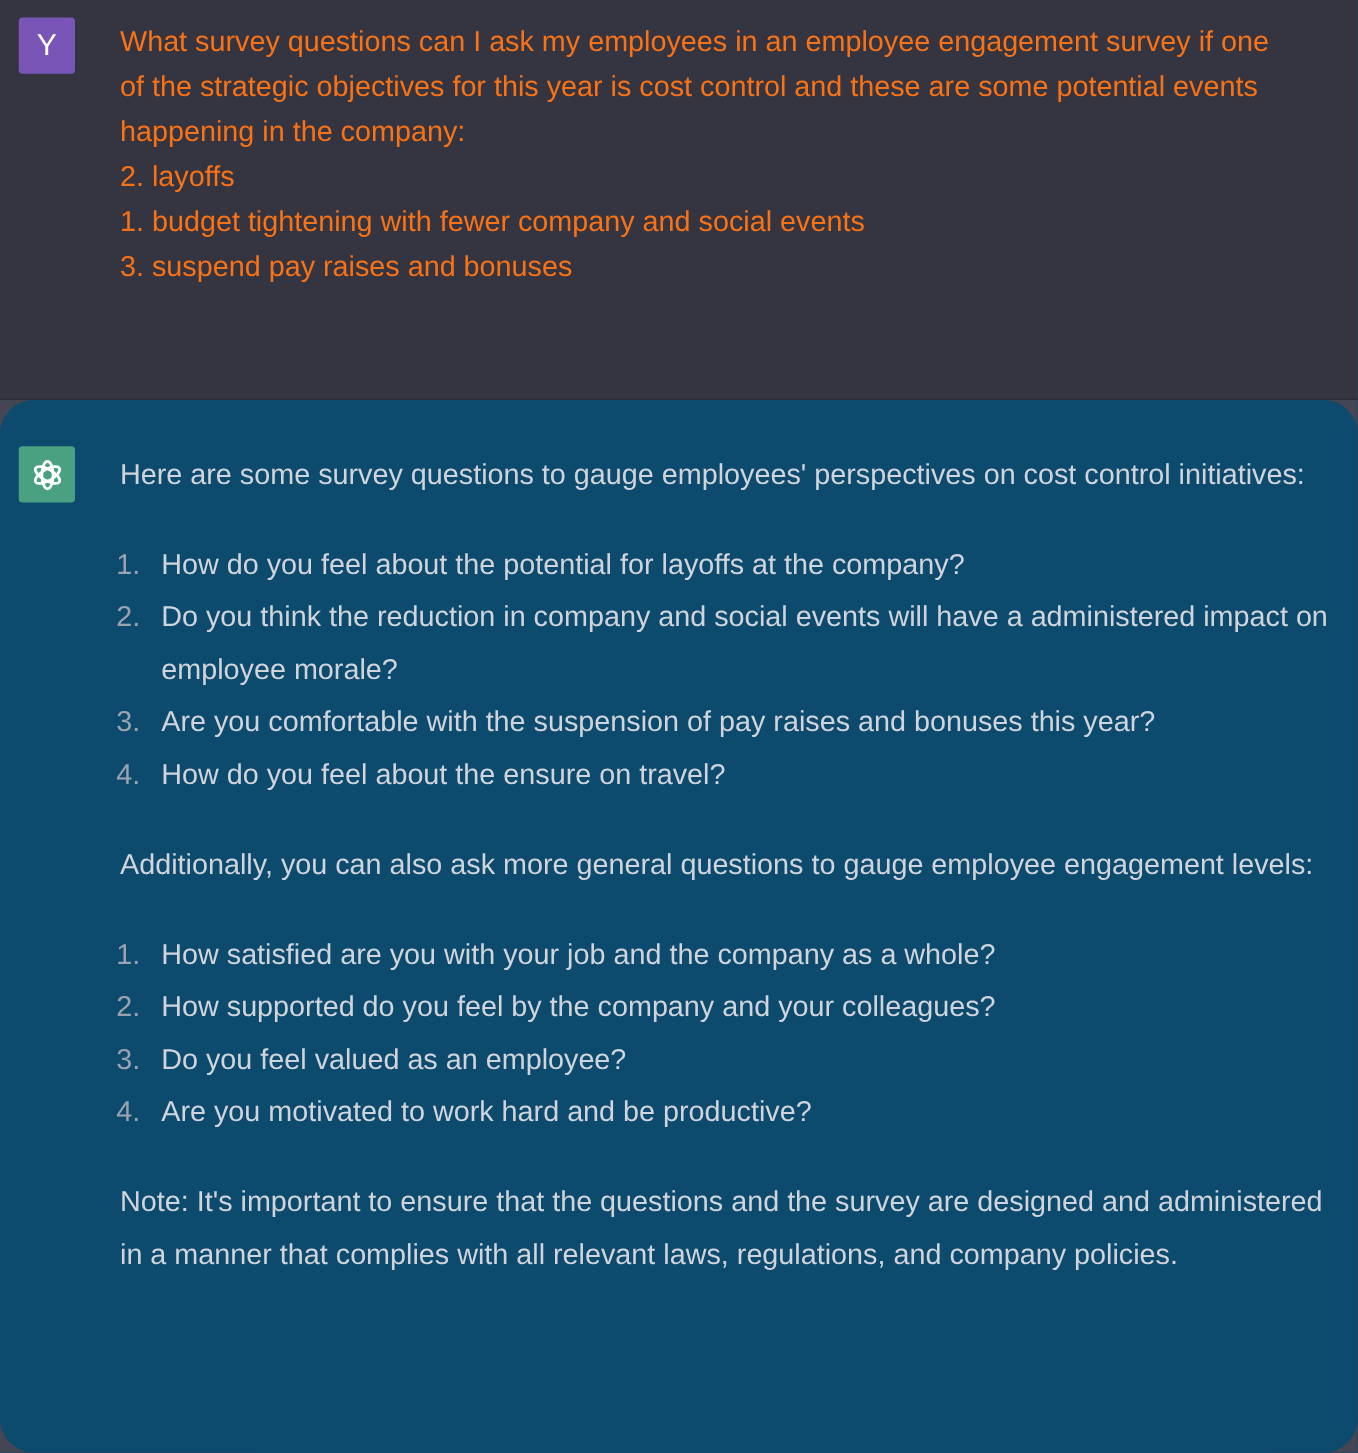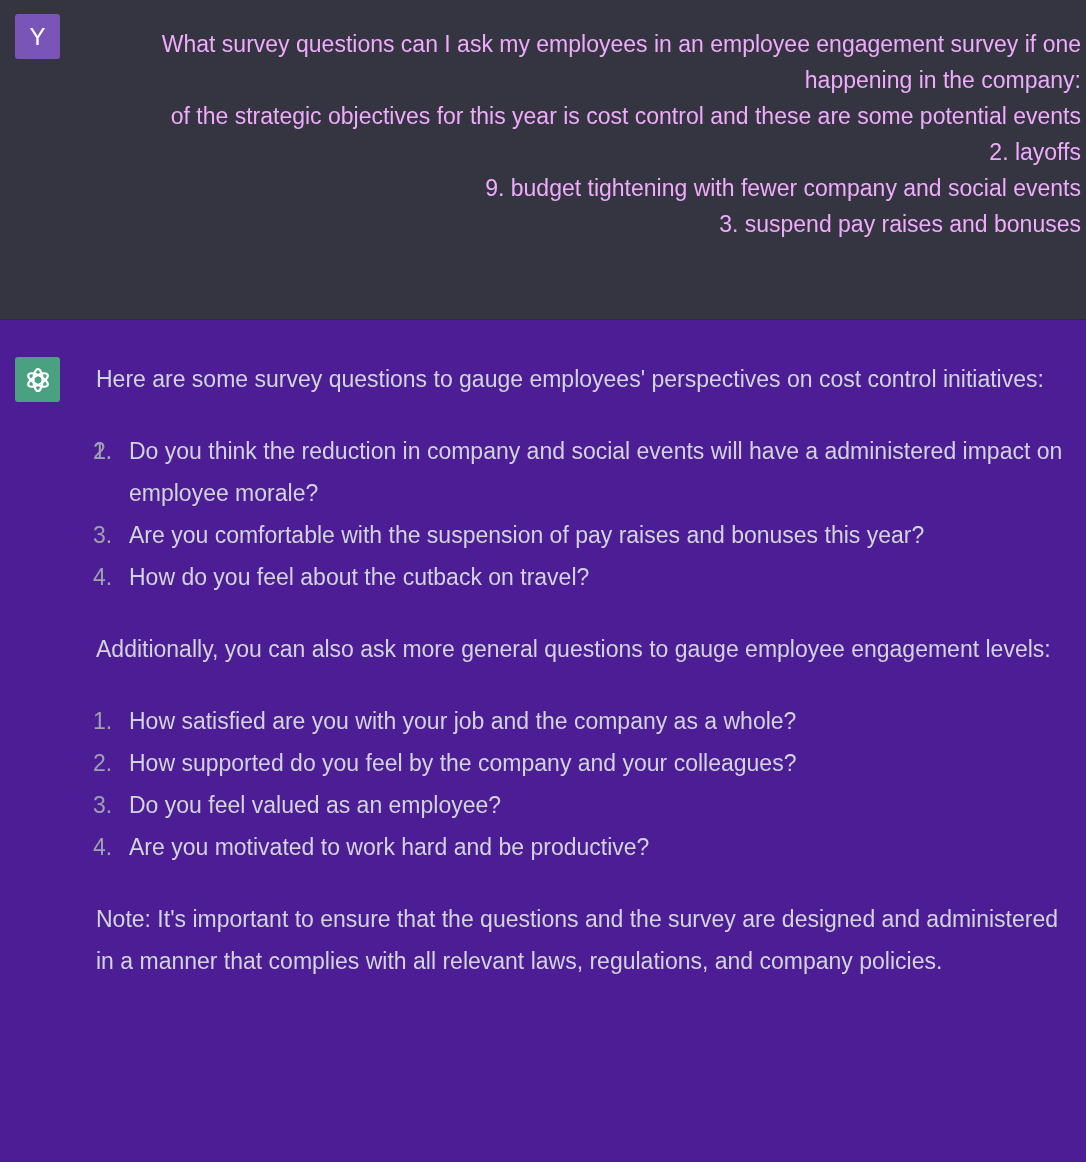--- a/index.html
+++ b/index.html
@@ -3,75 +3,75 @@
 <meta charset="utf-8">
 <style>
   html, body { margin:0; padding:0; }
   body {
     width:1086px; height:1162px; overflow:hidden;
     font-family: "Liberation Sans", "DejaVu Sans", sans-serif;
     background:#444654;
   }
   .msg { position:relative; width:1086px; box-sizing:border-box; }
   .msg.user { background:#343541; height:320px; border-bottom:1px solid #2b2c35; }
-  .msg.assistant { background:#4c1d95; height:842px; }
+  .msg.assistant { background:#0c4a6e; height:842px;border-radius:27px; }
   .avatar {
     position:absolute; left:15px; width:45px; height:45px; border-radius:3px;
     display:flex; align-items:center; justify-content:center;
   }
   .msg.user .avatar { top:14px; background:#7a55b8; color:#fff; font-size:24px; }
   .msg.assistant .avatar { top:357px; top:37px; background:#4aa181; }
   .user-text {
-    position:absolute; left:96px; top:26px; width:985px;
-    color:#f0abfc; font-size:23px; line-height:36px;text-align:right;
+    position:absolute; left:96px; top:15px; width:985px;
+    color:#f97316; font-size:23px; line-height:36px;
   }
   .user-text div { white-space:nowrap; }
   .asst {
     position:absolute; left:96px; top:38px; width:975px;
     color:#d1d5db; font-size:23px; line-height:42px;
   }
   .asst p { margin:0; }
   .asst ol { list-style:none; margin:30px 0 30px 0; padding:0; }
   .asst ol li { position:relative; padding-left:33px; }
   .asst ol li .num { position:absolute; left:-3px; top:0; color:#9ca3af; }
 </style>
 </head>
 <body>
 
 <div class="msg user">
   <div class="avatar">
     <span>Y</span>
   </div>
   <div class="user-text">
     <div>What survey questions can I ask my employees in an employee engagement survey if one</div>
+    <div>of the strategic objectives for this year is cost control and these are some potential events</div>
     <div>happening in the company:</div>
-    <div>of the strategic objectives for this year is cost control and these are some potential events</div>
     <div>2. layoffs</div>
-    <div>9. budget tightening with fewer company and social events</div>
+    <div>1. budget tightening with fewer company and social events</div>
     <div>3. suspend pay raises and bonuses</div>
   </div>
 </div>
 
 <div class="msg assistant">
   <div class="avatar">
     <svg width="32" height="32" viewBox="0 0 32 32" fill="none" stroke="#fff" stroke-width="2.2">
       <g transform="translate(16 16)">
         <ellipse rx="4.5" ry="11" transform="rotate(0)"></ellipse>
         <ellipse rx="4.5" ry="11" transform="rotate(60)"></ellipse>
         <ellipse rx="4.5" ry="11" transform="rotate(120)"></ellipse>
       </g>
     </svg>
   </div>
   <div class="asst">
     <p>Here are some survey questions to gauge employees' perspectives on cost control initiatives:</p>
     <ol>
-      <li><span class="num">1.</span></li>
+      <li><span class="num">1.</span><span>How do you feel about the potential for layoffs at the company?</span></li>
       <li><span class="num">2.</span><span>Do you think the reduction in company and social events will have a administered impact on employee morale?</span></li>
       <li><span class="num">3.</span><span>Are you comfortable with the suspension of pay raises and bonuses this year?</span></li>
-      <li><span class="num">4.</span><span>How do you feel about the cutback on travel?</span></li>
+      <li><span class="num">4.</span><span>How do you feel about the ensure on travel?</span></li>
     </ol>
     <p>Additionally, you can also ask more general questions to gauge employee engagement levels:</p>
     <ol>
       <li><span class="num">1.</span><span>How satisfied are you with your job and the company as a whole?</span></li>
       <li><span class="num">2.</span><span>How supported do you feel by the company and your colleagues?</span></li>
       <li><span class="num">3.</span><span>Do you feel valued as an employee?</span></li>
       <li><span class="num">4.</span><span>Are you motivated to work hard and be productive?</span></li>
     </ol>
     <p>Note: It's important to ensure that the questions and the survey are designed and administered in a manner that complies with all relevant laws, regulations, and company policies.</p>
   </div>

